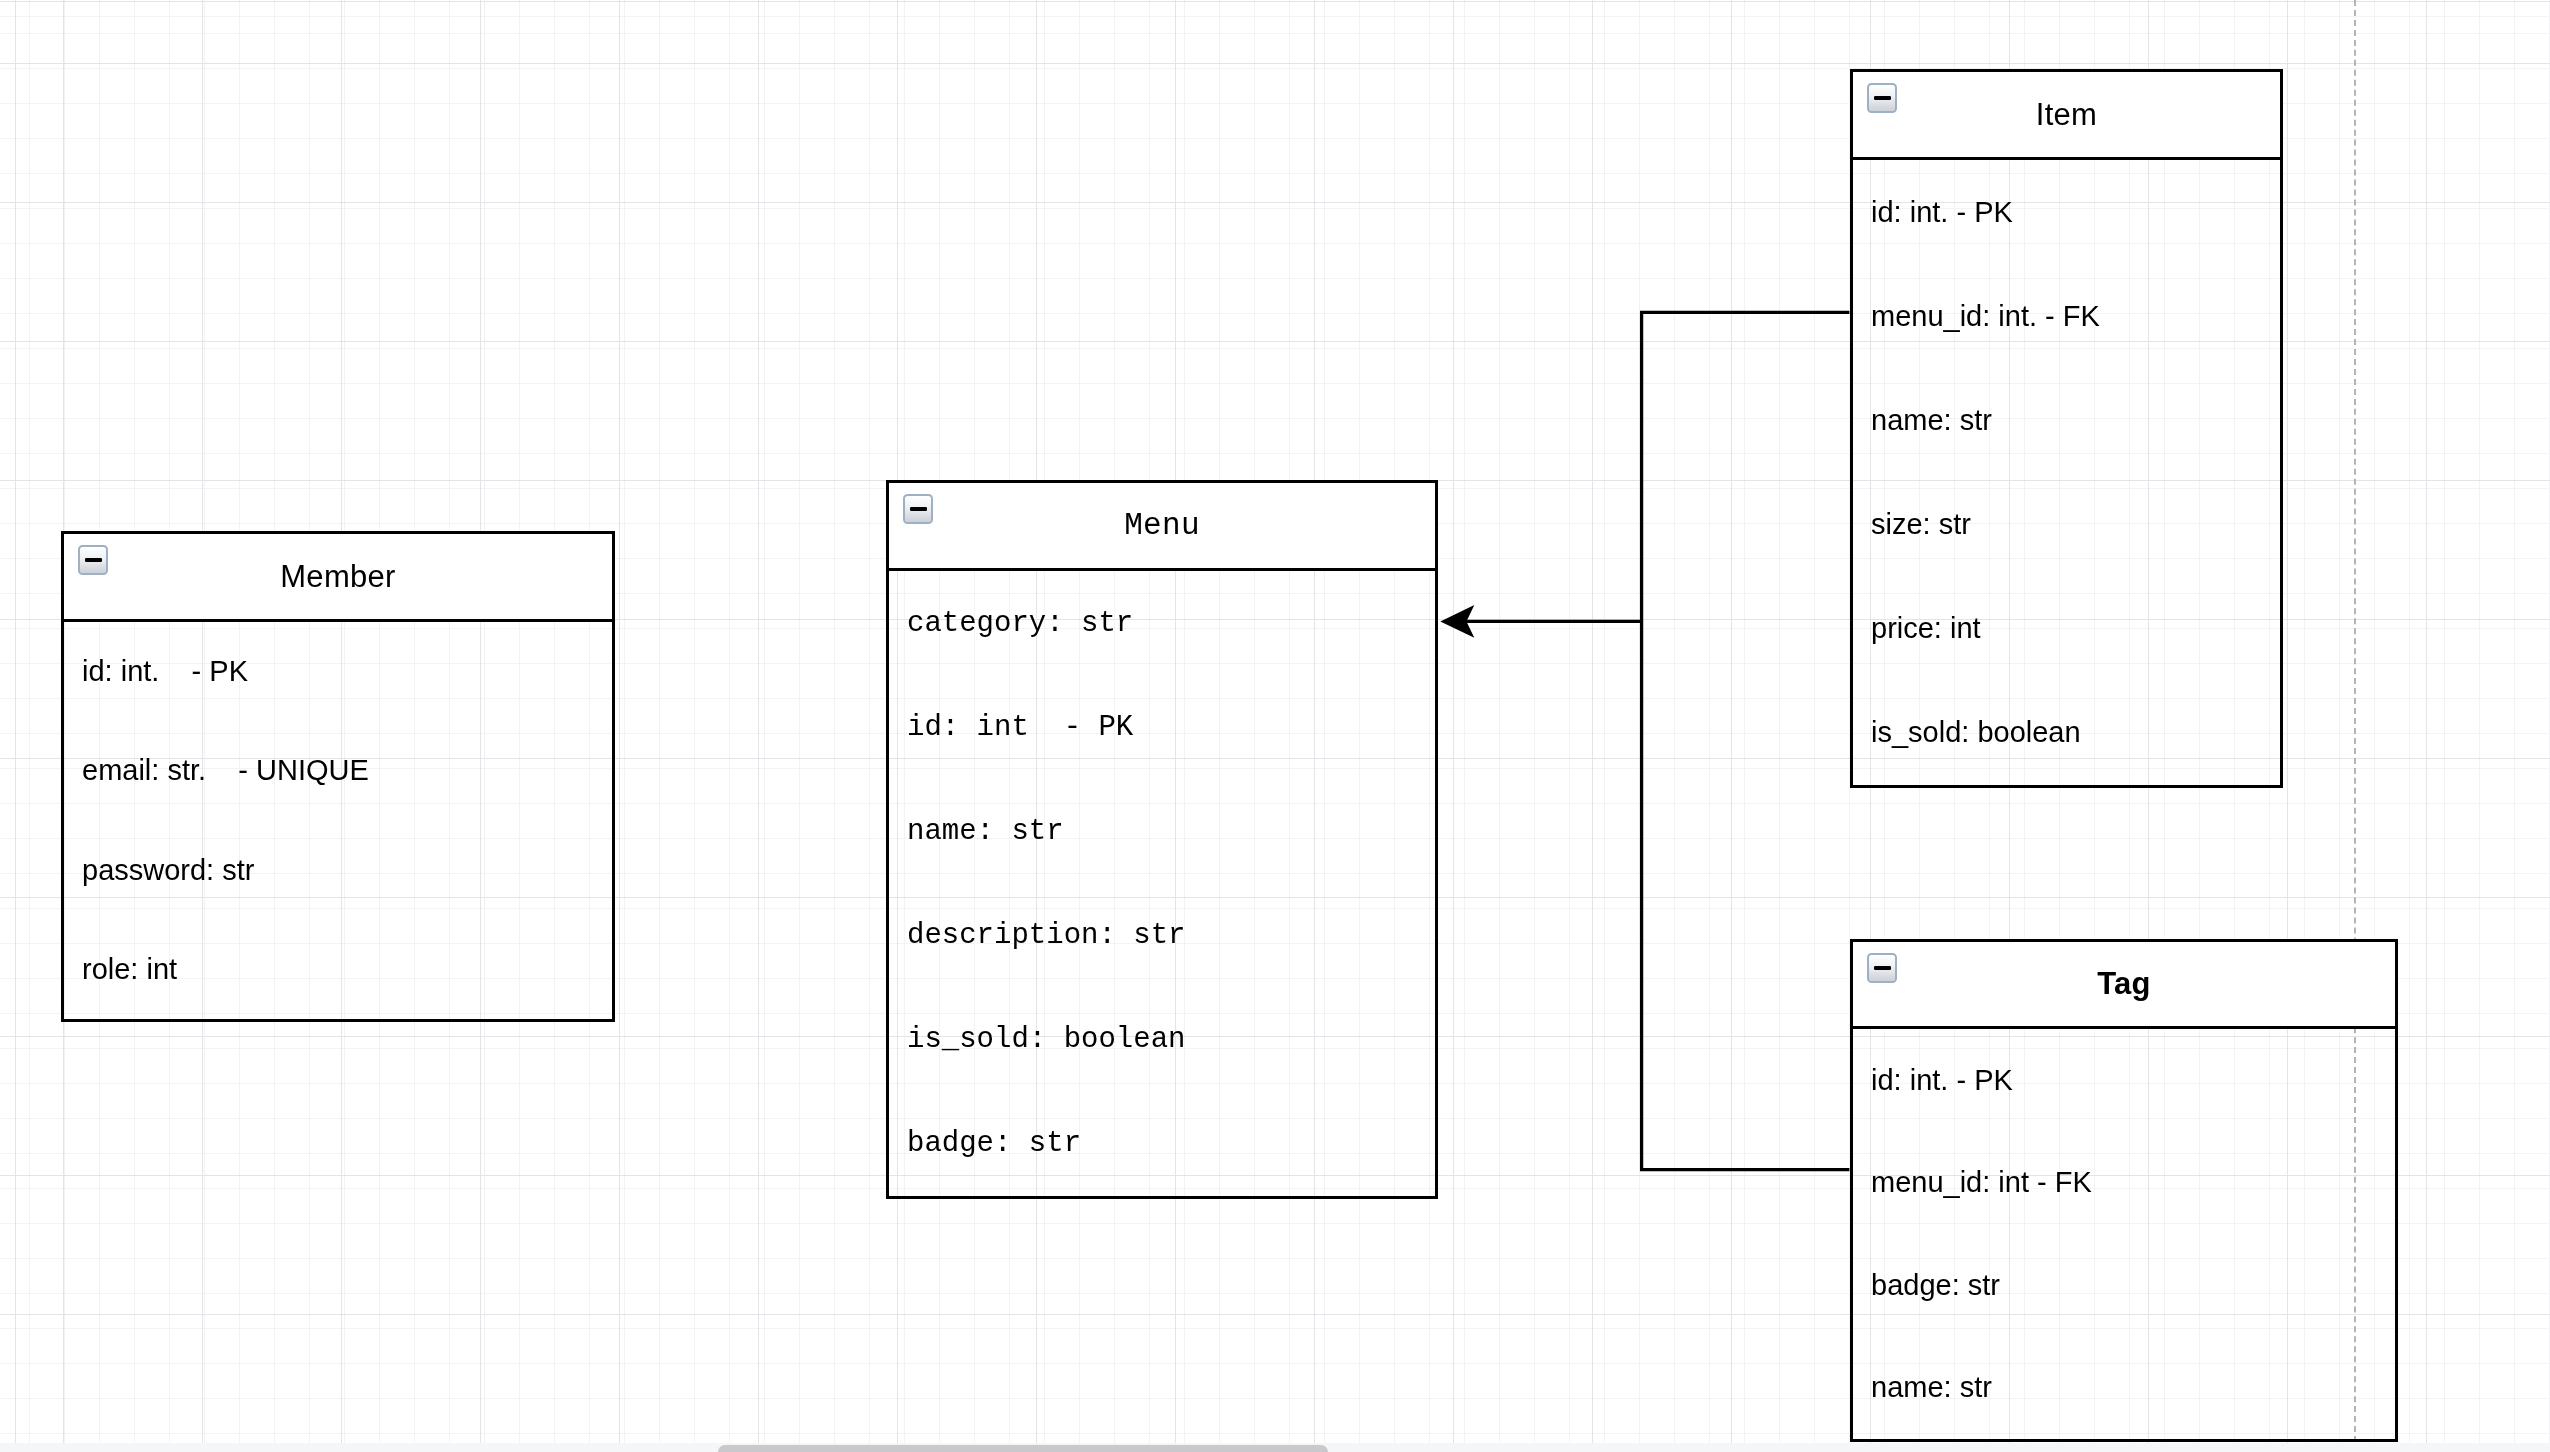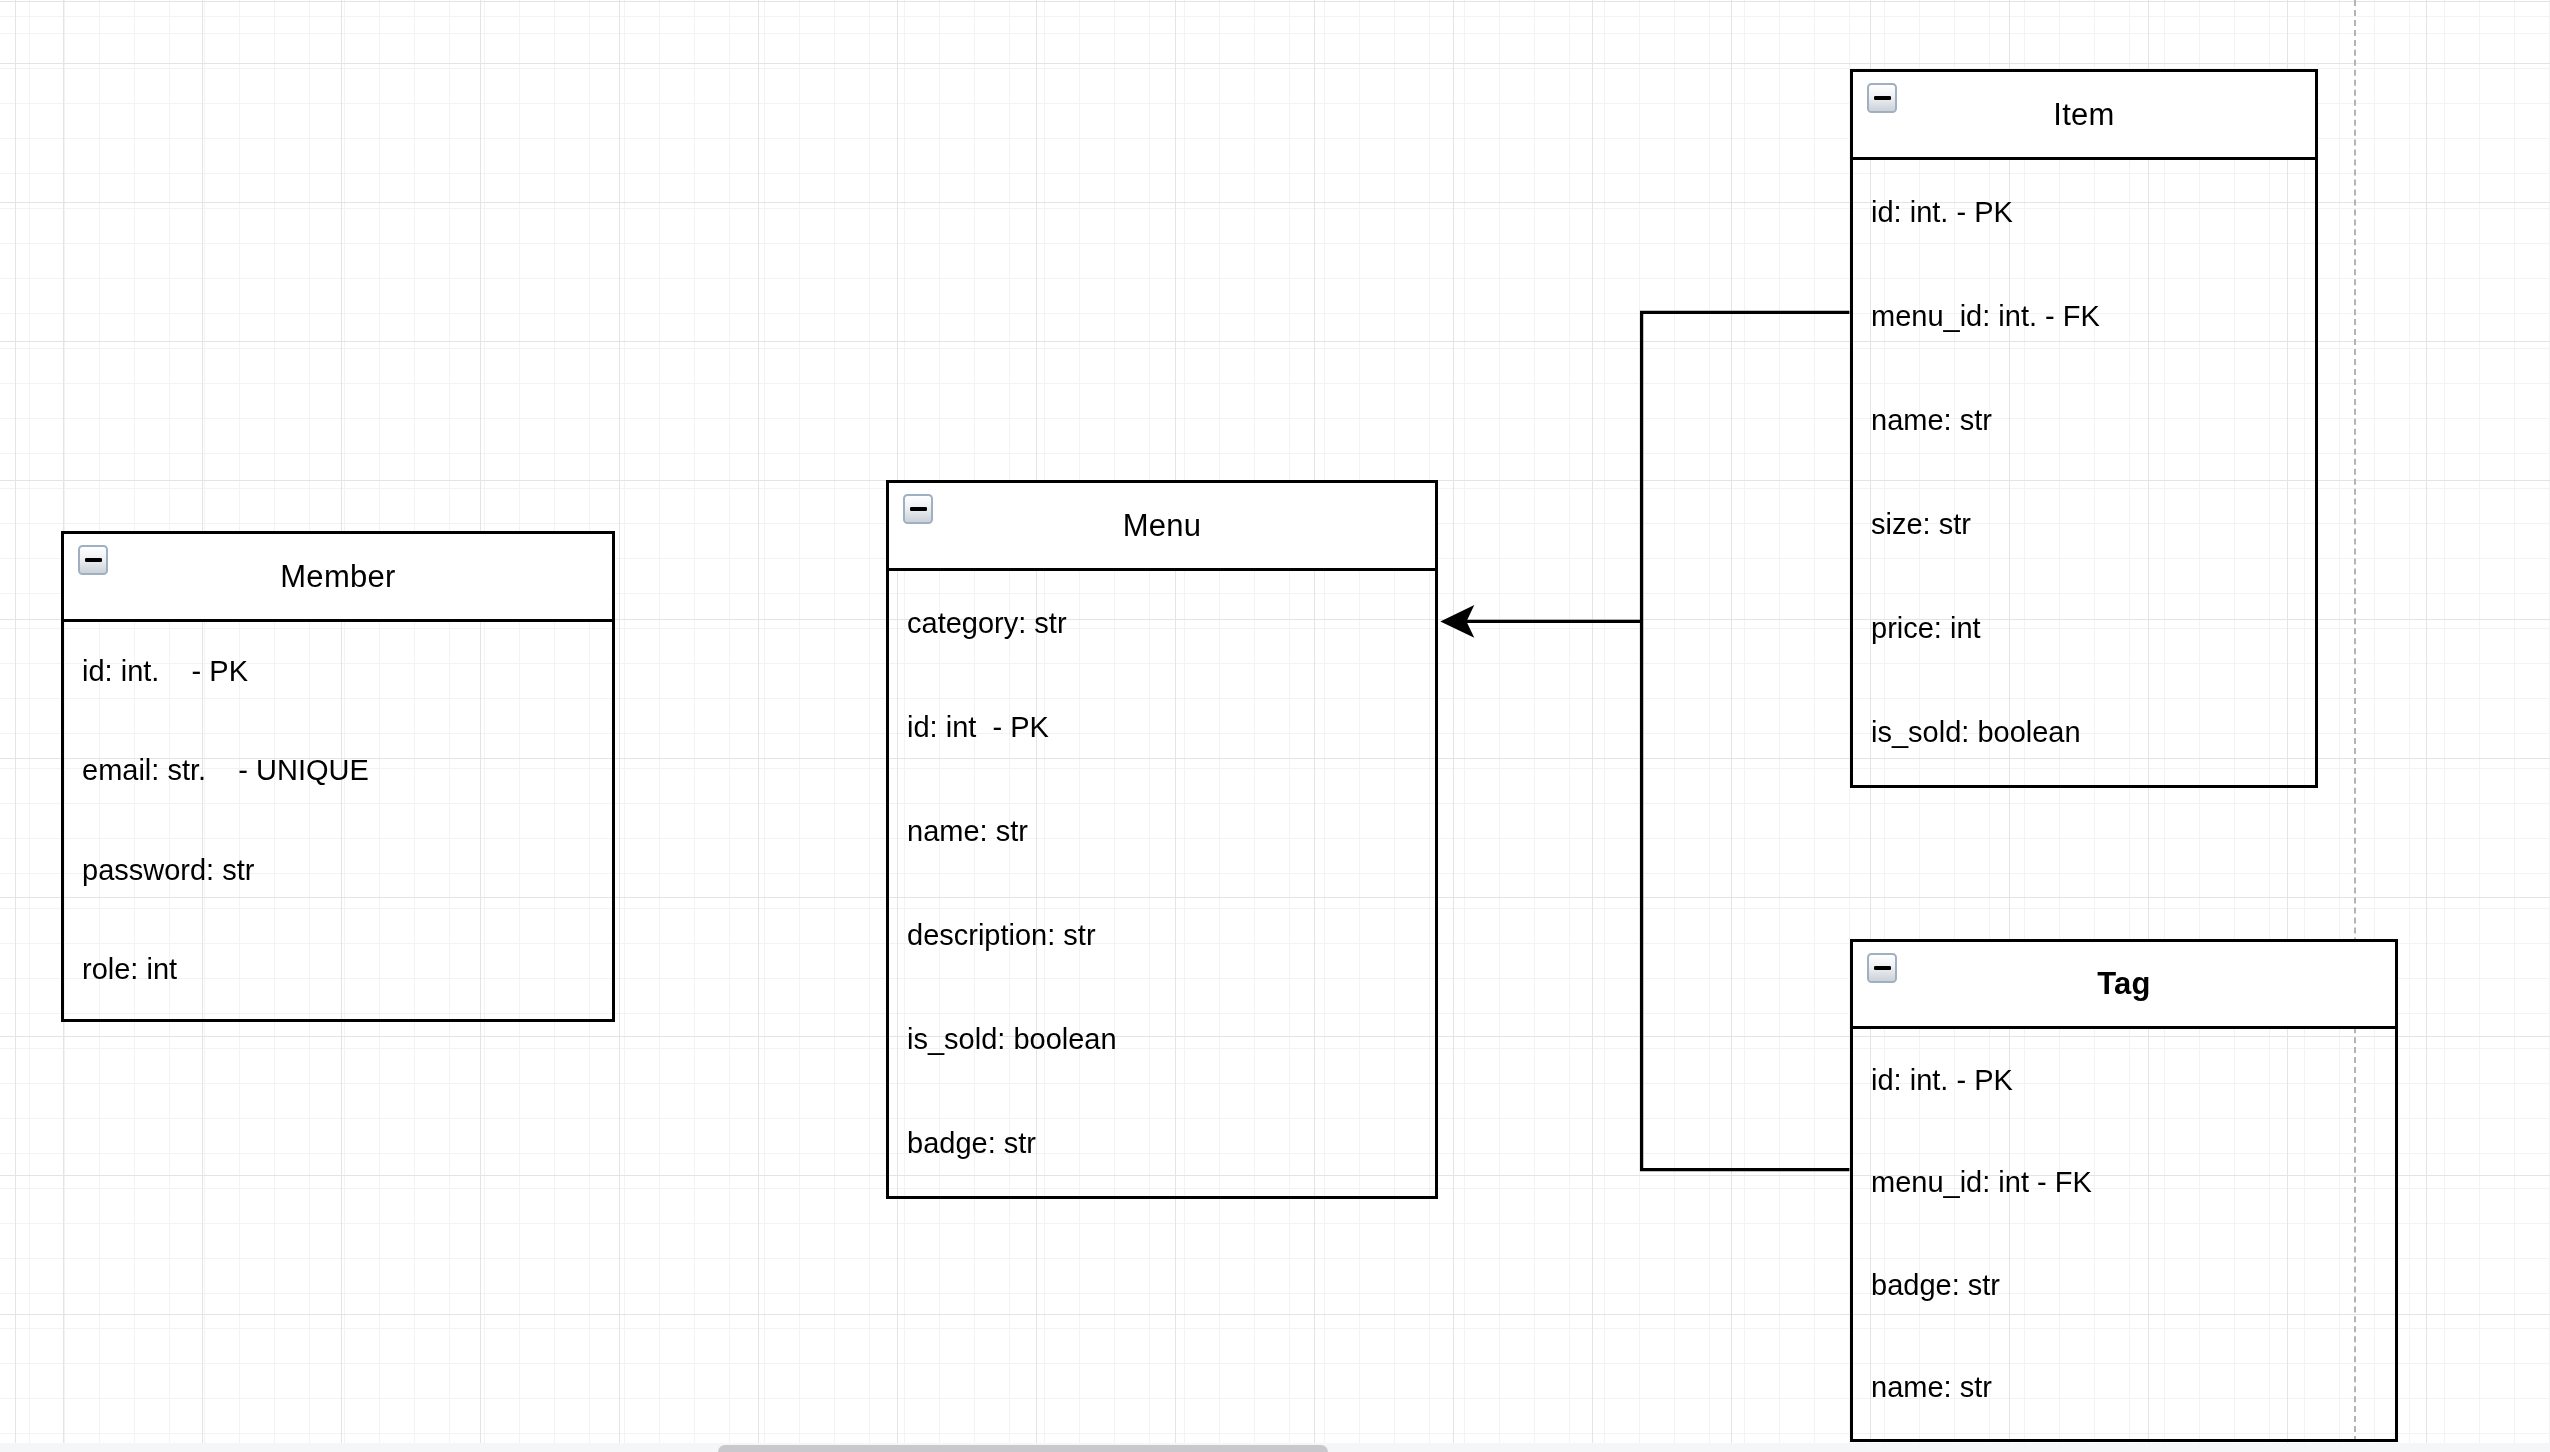--- a/index.html
+++ b/index.html
@@ -109,38 +109,38 @@
       <span class="entity-title">Member</span>
     </div>
     <div class="rows" style="height:397px;">
         <div class="row">id: int.    - PK</div>
         <div class="row">email: str.    - UNIQUE</div>
         <div class="row">password: str</div>
         <div class="row">role: int</div>
       </div>
   </div>
 
-  <div class="entity" style="left:886px; top:480px; width:552px; height:719px;">
+  <div class="entity" style="left:886px; top:480px; width:552px; height:719px;font-family:Liberation Mono, monospace;">
     <div class="entity-header" style="height:88px;">
       <span class="collapse-icon">
           <span class="minus"></span>
         </span>
       <span class="entity-title">Menu</span>
     </div>
     <div class="rows" style="height:624px;">
         <div class="row">category: str</div>
         <div class="row">id: int  - PK</div>
         <div class="row">name: str</div>
         <div class="row">description: str</div>
         <div class="row">is_sold: boolean</div>
         <div class="row">badge: str</div>
       </div>
   </div>
 
-  <div class="entity" style="left:1850px; top:69px; width:468px; height:719px;">
+  <div class="entity" style="left:1850px; top:69px; width:433px; height:719px;">
     <div class="entity-header" style="height:88px;">
       <span class="collapse-icon">
           <span class="minus"></span>
         </span>
       <span class="entity-title">Item</span>
     </div>
     <div class="rows" style="height:624px;">
         <div class="row">id: int. - PK</div>
         <div class="row">menu_id: int. - FK</div>
         <div class="row">name: str</div>

